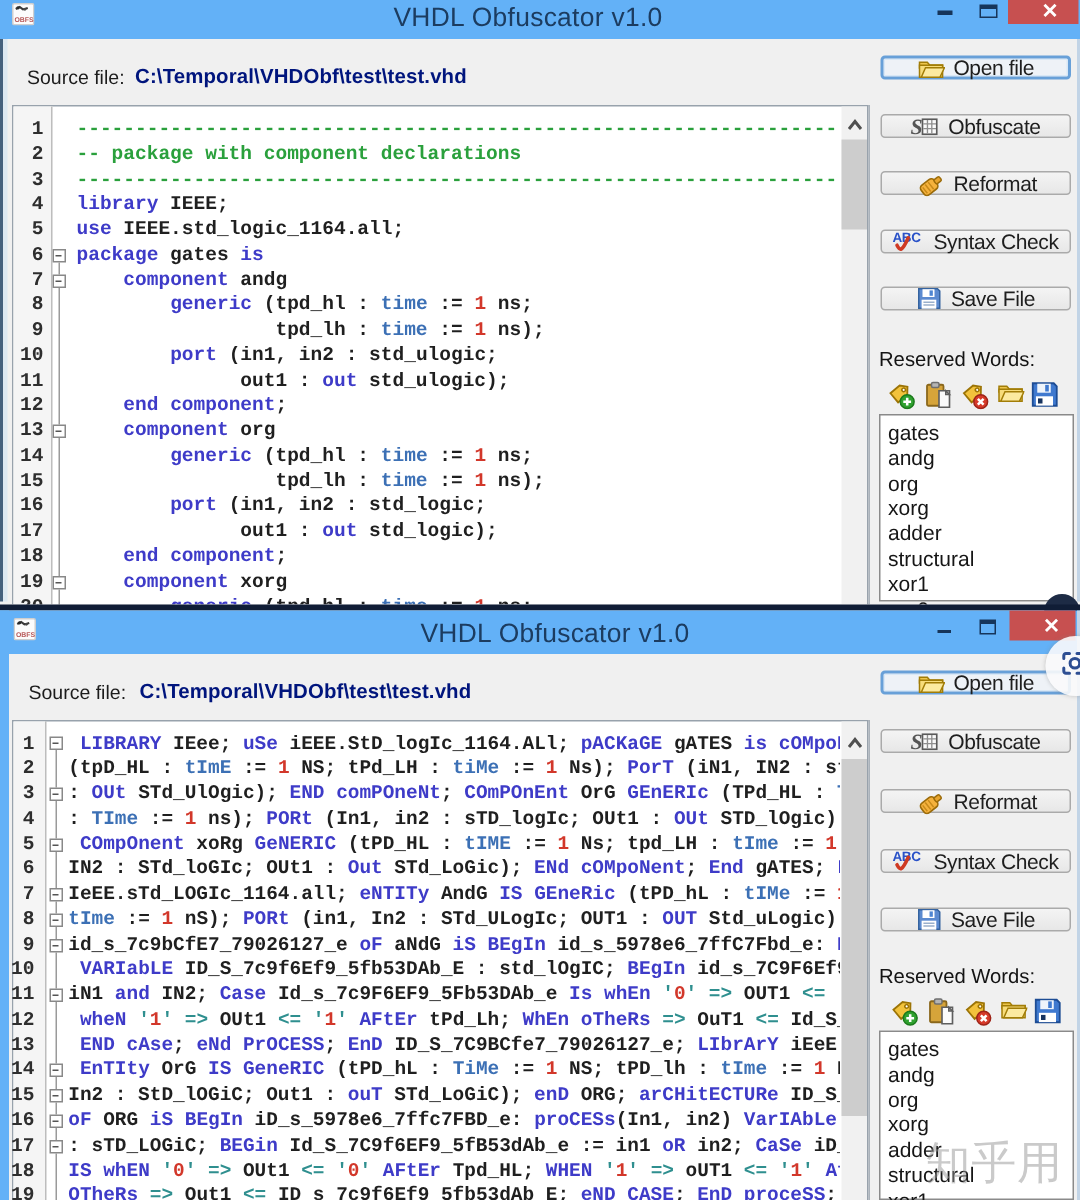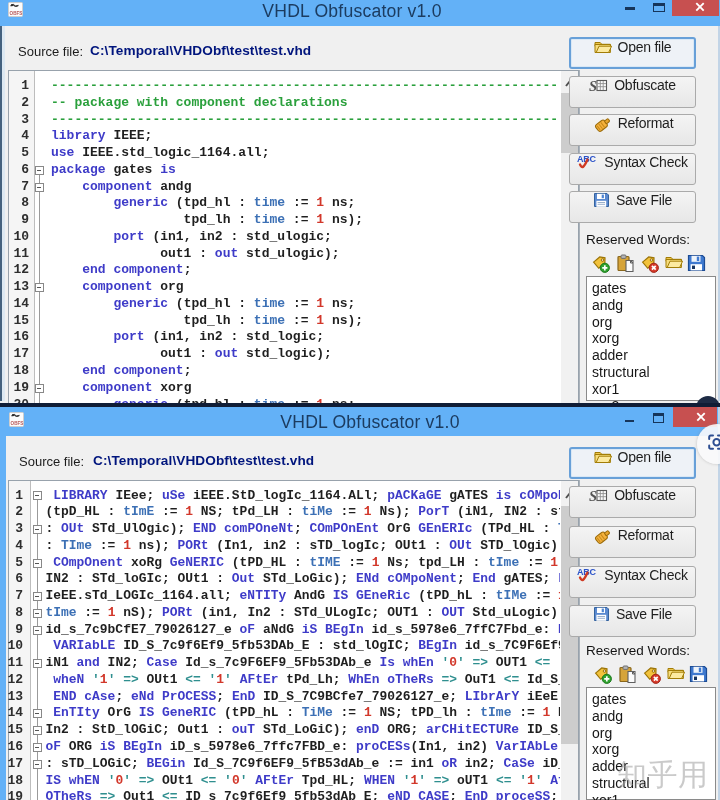--- a/index.html
+++ b/index.html
@@ -3,21 +3,21 @@
 *{margin:0;padding:0;box-sizing:border-box}
 html,body{width:720px;height:800px}
 body{position:relative;overflow:hidden;background:#f0f0f0;font-family:"Liberation Sans",sans-serif}
 .abs{position:absolute}
 .code{position:absolute;font-family:"Liberation Mono",monospace;font-weight:700;font-size:13px;line-height:16.77px;white-space:pre;color:#1f1f1f;letter-spacing:0}
 .code i{font-style:normal}
 i.k{color:#3e3bc8}i.t{color:#3c70b5}i.n{color:#d2372a}i.c{color:#2aa03c}i.q{color:#2f8f8f}
 .num{position:absolute;font-family:"Liberation Mono",monospace;font-weight:700;font-size:13px;line-height:16.77px;color:#2e2e2e;text-align:right}
 .fbox{width:9px;height:9px;background:#fff;border:1px solid #888}
 .fbox::after{content:"";position:absolute;left:1.5px;right:1.5px;top:3px;height:1px;background:#555}
-.btn{position:absolute;left:569px;width:127px;height:32px;background:linear-gradient(#f4f4f4,#e7e7e7);border:1px solid #aaaaaa;border-radius:3px;display:flex;justify-content:center;gap:6px;font-size:14px;color:#1e1e1e;letter-spacing:-0.25px}
+.btn{position:absolute;left:587px;width:127px;height:16px;background:linear-gradient(#f4f4f4,#e7e7e7);border:1px solid #aaaaaa;border-radius:3px;display:flex;align-items:center;justify-content:center;gap:6px;font-size:14px;color:#1e1e1e;letter-spacing:-0.25px}
 .btn.focus{border:2px solid #68a0d8;box-shadow:inset 0 0 0 1px #d9e8f6;background:#eef2f7}
 .btn svg{flex:0 0 auto}
 .rw{position:absolute;left:586px;font-size:13.5px;color:#141414}
 .lbox{position:absolute;left:586px;width:130px;background:#fff;border:1px solid #8a8a8a}
 .lbox{padding-top:3px}.lbox div{height:16.8px;line-height:16.8px;padding-left:5px;font-size:14px;color:#161616}
 .ticons{position:absolute;display:flex;gap:4.5px}
 .sf-label{position:absolute;font-size:13px;color:#1c1c1c}
 .sf-path{position:absolute;font-size:13.6px;font-weight:bold;color:#00157d;letter-spacing:0.1px}
 .title{position:absolute;font-size:17.6px;color:#1c3c60;width:720px;text-align:center;letter-spacing:0.2px}
 .sb{position:absolute;background:#f1f1f1}

